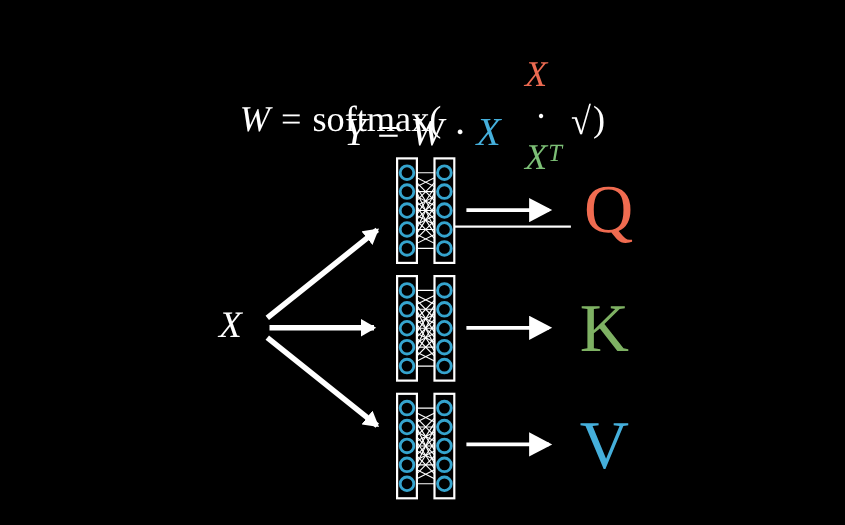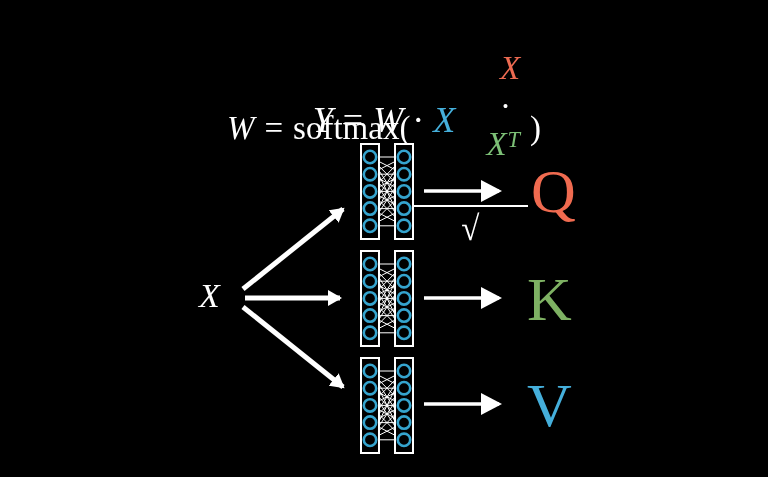--- a/index.html
+++ b/index.html
@@ -27,25 +27,24 @@
     white-space: pre;
   }
   .formula-softmax { top: 12px; font-size: 33px; }
   .formula-y       { top: 99px;  font-size: 36px; }
   .var { font-style: italic; }
   .rm  { font-style: normal; }
   .gap-eq { margin: 0 10px; }
   .gap-dot { margin: 0 9px; }
   .frac {
     display: inline-flex;
-    flex-direction: column;
+    flex-direction: row;
     align-items: center;
     margin: 0 2px;
     vertical-align: middle;
-    text-align: right;
   }
   .frac .num {
     display: inline-block;
     border-bottom: 2px solid #fff;
     padding: 0 8px 3px 8px;
     line-height: 1.15;
   }
   .frac .den {
     display: inline-flex;
     align-items: flex-start;

